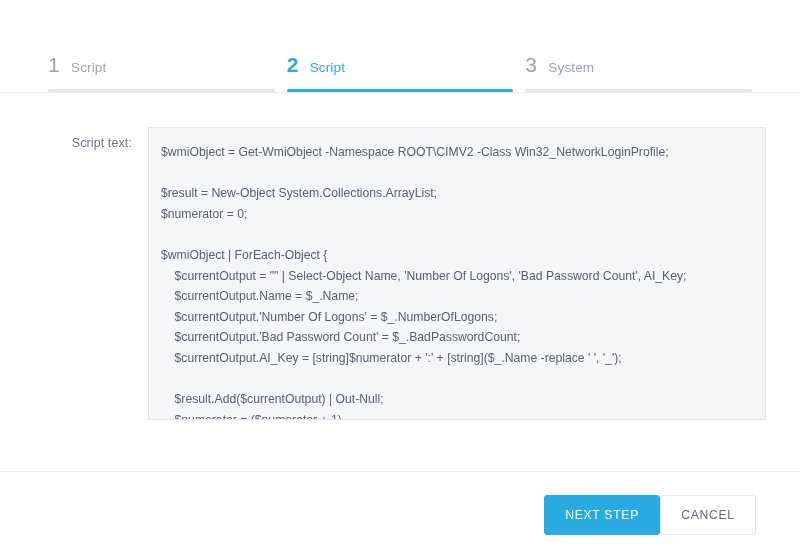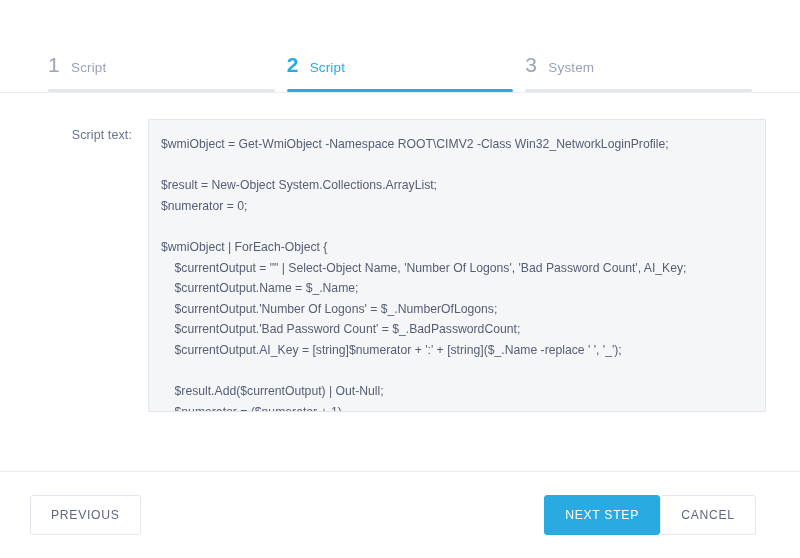--- a/index.html
+++ b/index.html
@@ -65,21 +65,21 @@
   .step.active .step-bar { background: #29abe2; height: 3px; }
 
   .top-divider {
     height: 1px;
     background: #ebedf2;
     width: 100%;
   }
 
   
   .content {
-    padding: 26px 18px 0 18px;
+    padding: 34px 18px 0 18px;
     box-sizing: border-box;
     display: flex;
     height: 372px;
   }
   .field-label {
     width: 130px;
     flex: 0 0 130px;
     text-align: right;
     padding-right: 16px;
     padding-top: 9px;
@@ -191,17 +191,16 @@
 <div class="top-divider"></div>
 
 <div class="content">
   <div class="field-label">Script text:</div>
   <div class="script-box" contenteditable="false" id="script-box" style=""><span class="ln">$wmiObject = Get-WmiObject -Namespace ROOT\CIMV2 -Class Win32_NetworkLoginProfile;</span><span class="ln">&nbsp;</span><span class="ln">$result = New-Object System.Collections.ArrayList;</span><span class="ln">$numerator = 0;</span><span class="ln">&nbsp;</span><span class="ln">$wmiObject | ForEach-Object {</span><span class="ln">    $currentOutput = "" | Select-Object Name, 'Number Of Logons', 'Bad Password Count', AI_Key;</span><span class="ln">    $currentOutput.Name = $_.Name;</span><span class="ln">    $currentOutput.'Number Of Logons' = $_.NumberOfLogons;</span><span class="ln">    $currentOutput.'Bad Password Count' = $_.BadPasswordCount;</span><span class="ln">    $currentOutput.AI_Key = [string]$numerator + ':' + [string]($_.Name -replace ' ', '_');</span><span class="ln">&nbsp;</span><span class="ln">    $result.Add($currentOutput) | Out-Null;</span><span class="ln">    $numerator = ($numerator + 1)</span></div>
 </div>
 
 <div class="footer-divider"></div>
 
 <div class="footer">
-  <div class="btn btn-secondary">PREVIOUS</div>
   <div class="spacer"></div>
   <div class="btn btn-primary">NEXT STEP</div>
   <div class="btn btn-secondary btn-cancel">CANCEL</div>
 </div>
 
 </body></html>

